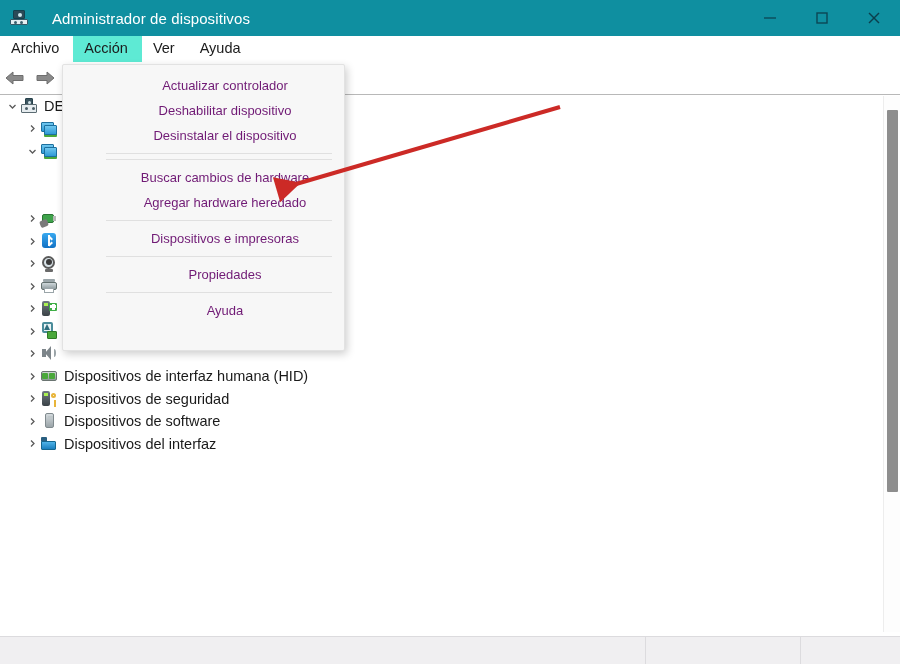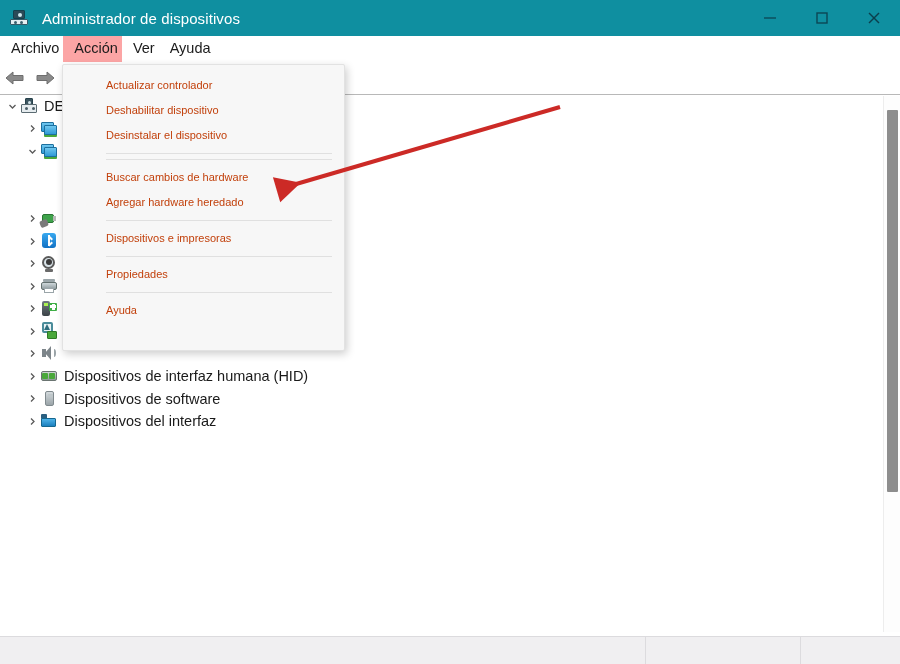--- a/index.html
+++ b/index.html
@@ -40,21 +40,21 @@
     background: #e6eef1; border: 1px solid #355a67; border-radius: 1px;
   }
   .title-icon .base .p1, .title-icon .base .p2 {
     position: absolute; top: 1px; width: 3px; height: 3px;
     background: #3a606d; border-radius: 50%;
   }
   .title-icon .base .p1 { left: 3px; }
   .title-icon .base .p2 { left: 9px; }
 
   .title-text {
-    margin-left: 14px;
+    margin-left: 24px;
     color: #ffffff;
     font-size: 15px;
     letter-spacing: 0.1px;
     white-space: nowrap;
   }
   .win-controls {
     position: absolute; right: 0; top: 0; height: 36px;
     display: flex; align-items: center;
   }
   .win-btn {
@@ -67,25 +67,25 @@
 
   
   .menubar {
     position: absolute; left: 0; top: 36px; width: 900px; height: 26px;
     background: #ffffff;
     display: flex; align-items: center;
     font-size: 14.5px;
     color: #1b1b1b;
   }
   .menuitem {
-    padding: 4px 4px 5px 11px;
+    padding: 4px 14px 5px 11px;
     line-height: 17px;
     white-space: nowrap;
   }
-  .menuitem.active { background: #fca5a5; }
+  .menuitem.active { background: #5eead4; }
 
   
   .toolbar {
     position: absolute; left: 0; top: 62px; width: 900px; height: 32px;
     background: #ffffff;
     display: flex; align-items: center;
   }
   .tb-arrow { width: 30px; height: 30px; display: flex; align-items: center; justify-content: center; }
   .tb-sep {
     width: 1px; height: 20px; background: #d8d8d8; margin: 0 5px;
@@ -349,22 +349,23 @@
     background: #f7f7f7;
     border: 1px solid #e2e2e2;
     border-radius: 2px;
     box-shadow: 2px 3px 9px rgba(0,0,0,0.20);
     overflow: hidden;
     z-index: 20;
   }
   .dd-item {
     height: 25px; line-height: 25px;
     padding-left: 43px;
-    font-size: 11px; color: #c2410c;
+    font-size: 13px; color: #701a75;
     white-space: nowrap;
+    text-align: center;
   }
   .dd-sep {
     height: 1px; background: #e0e0e0; margin: 5px 12px 5px 43px;
   }
   .dd-pad-top { height: 8px; }
 
   
   .annot {
     position: absolute; left: 0; top: 0; width: 900px; height: 664px;
     pointer-events: none; z-index: 60;
@@ -596,20 +597,32 @@
             </svg>
         </div>
         <div class="ticon">
           <div class="ic-hid-body"></div>
             <div class="ic-hid-green"></div>
             <div class="ic-hid-green2"></div>
         </div>
         <div class="tlabel">Dispositivos de interfaz humana (HID)</div>
       </div>
 
+      <div class="trow" style="padding-left:24px;">
+        <div class="chev">
+          <svg width="9" height="9" viewBox="0 0 9 9">
+              <polyline points="3,1.5 6,4.5 3,7.5" fill="none" stroke="#5a5a5a" stroke-width="1.3"></polyline>
+            </svg>
+        </div>
+        <div class="ticon">
+          <div class="ic-sec-box"></div>
+            <div class="ic-key"></div>
+        </div>
+        <div class="tlabel">Dispositivos de seguridad</div>
+      </div>
 
       <div class="trow" style="padding-left:24px;">
         <div class="chev">
           <svg width="9" height="9" viewBox="0 0 9 9">
               <polyline points="3,1.5 6,4.5 3,7.5" fill="none" stroke="#5a5a5a" stroke-width="1.3"></polyline>
             </svg>
         </div>
         <div class="ticon">
           <div class="ic-swd-box"></div>
         </div>

